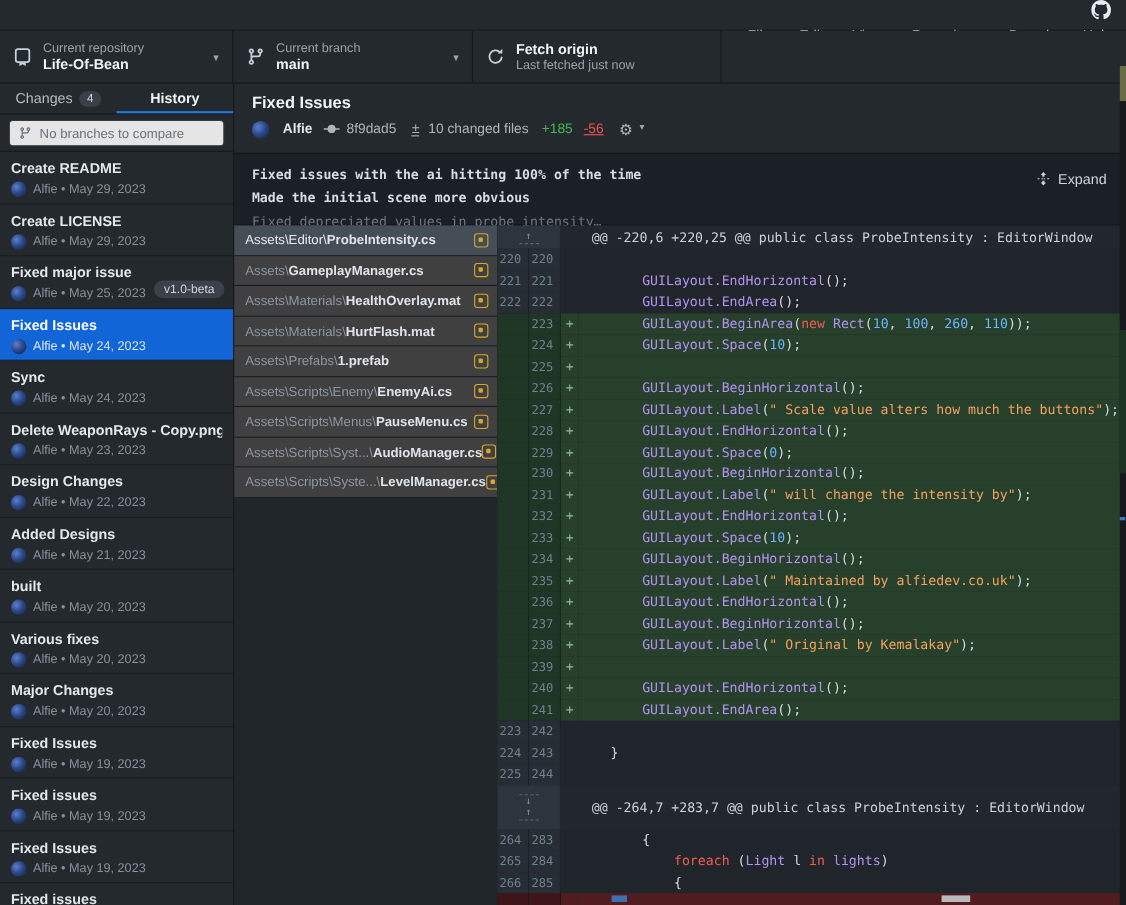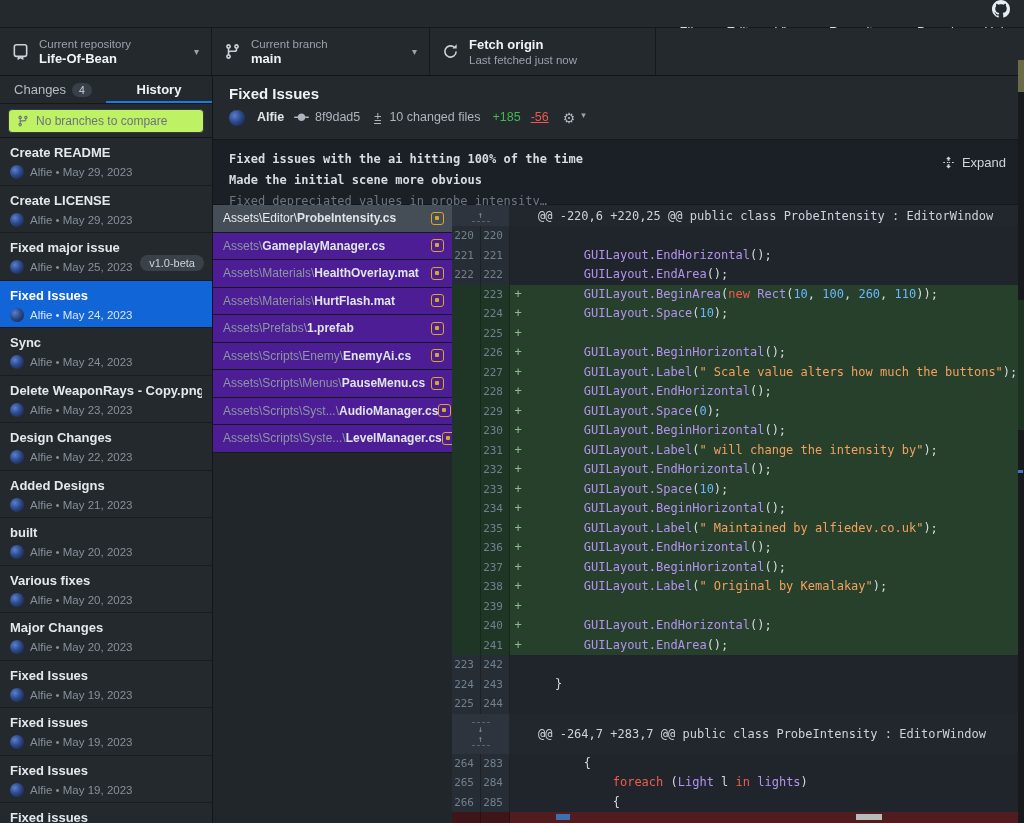--- a/index.html
+++ b/index.html
@@ -33,21 +33,21 @@
   .sidebar{position:absolute;left:0;top:76px;width:213px;height:747px;background:#24292e;
            border-right:1px solid #121619;}
   .tabbar{display:flex;height:28px;border-bottom:1px solid #14181c;}
   .tab{flex:1;display:flex;align-items:center;justify-content:center;font-size:13px;
        color:#b4bbc3;position:relative;}
   .tab.active{color:#f0f3f6;font-weight:bold;}
   .tab.active::after{content:"";position:absolute;left:0;right:0;bottom:0;height:2px;background:#1d7ae0;}
   .tab-badge{margin-left:6px;background:#394049;color:#cdd5de;border-radius:8px;font-size:10.5px;
              padding:1px 7px;font-weight:normal;}
   .filter-wrap{height:34px;padding:5px 8px;border-bottom:1px solid #14181c;}
-  .filter-box{height:24px;background:#bef264;border:1px solid #34393f;border-radius:4px;
+  .filter-box{height:24px;background:#e5e5e5;border:1px solid #34393f;border-radius:4px;
               display:flex;align-items:center;padding:0 8px;color:#6a737d;font-size:12px;}
   .filter-box svg{margin-right:7px;flex:0 0 auto;}
   .commits{position:absolute;left:0;top:62px;right:0;bottom:0;overflow:hidden;}
   .commit{height:47.5px;padding:7px 10px 0 10px;border-bottom:1px solid #191d22;position:relative;background:#24292e;}
   .commit .c-title{font-size:13px;font-weight:bold;color:#e4e8ec;white-space:nowrap;overflow:hidden;}
   .commit .c-meta{display:flex;align-items:center;margin-top:5px;font-size:11.5px;color:#87909a;}
   .commit.selected{background:#1265d6;}
   .commit.selected .c-title{color:#ffffff;}
   .commit.selected .c-meta{color:#d9e6f8;}
   .avatar{width:14px;height:14px;border-radius:50%;margin-right:6px;flex:0 0 auto;
@@ -74,21 +74,21 @@
         border-top:1px solid #14181c;border-bottom:1px solid #14181c;padding:9px 16px;
         font-family:"DejaVu Sans Mono","Liberation Mono",monospace;font-size:12px;line-height:21px;}
   .desc-line{white-space:nowrap;overflow:hidden;color:#d8dce0;font-weight:bold;}
   .desc-line.dim{color:#6e7681;font-weight:normal;}
   .expand-btn{position:absolute;right:18px;top:12px;display:flex;align-items:center;gap:7px;
               font-family:"Liberation Sans",sans-serif;font-size:13px;color:#ced4da;}
 
   
   .content{position:absolute;left:0;top:129px;right:0;bottom:0;display:flex;}
   .filelist{width:239px;background:#21262b;flex:0 0 auto;}
-  .file{height:27.5px;display:flex;align-items:center;padding:0 8px 0 10px;background:#4c1d95;
+  .file{height:27.5px;display:flex;align-items:center;padding:0 8px 0 10px;background:#404040;
         border-bottom:1px solid #15191d;font-size:12px;white-space:nowrap;overflow:hidden;}
   .file .f-prefix{color:#8d97a1;}
   .file .f-name{color:#dfe4e9;font-weight:bold;}
   .file.selected{background:#454d56;}
   .file.selected .f-prefix{color:#e8ebee;}
   .mod-icon{margin-left:auto;width:13px;height:13px;border:1.5px solid #d7a82c;border-radius:3px;
             flex:0 0 auto;position:relative;}
   .mod-icon::after{content:"";position:absolute;left:3px;top:3px;width:4px;height:4px;
                    background:#d7a82c;border-radius:1px;}
 

